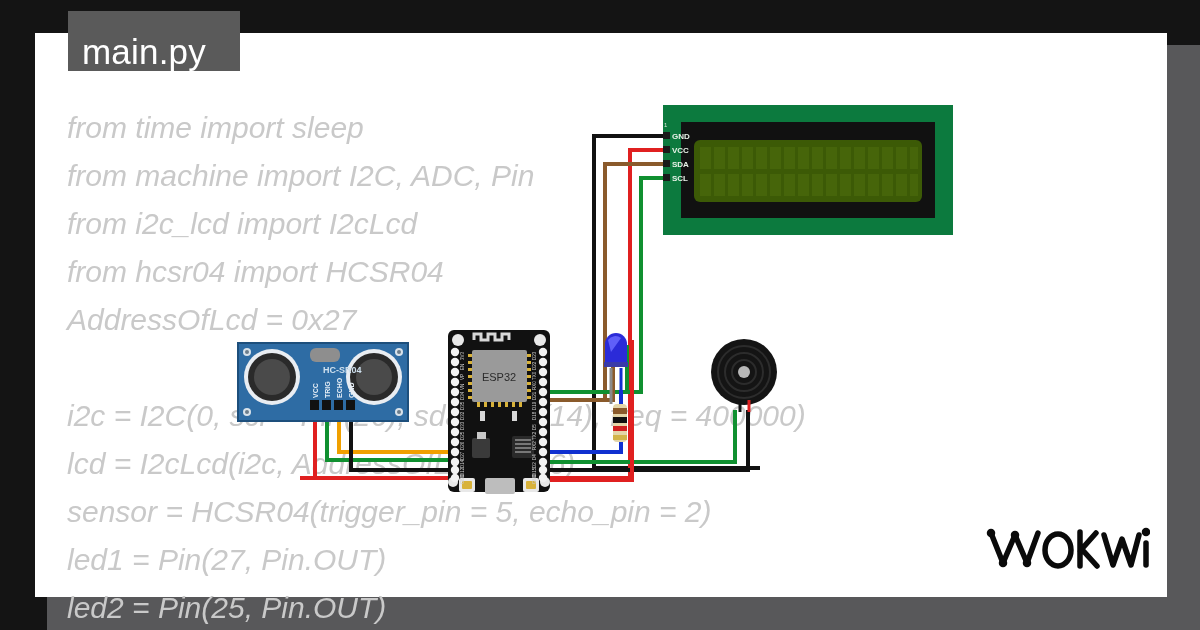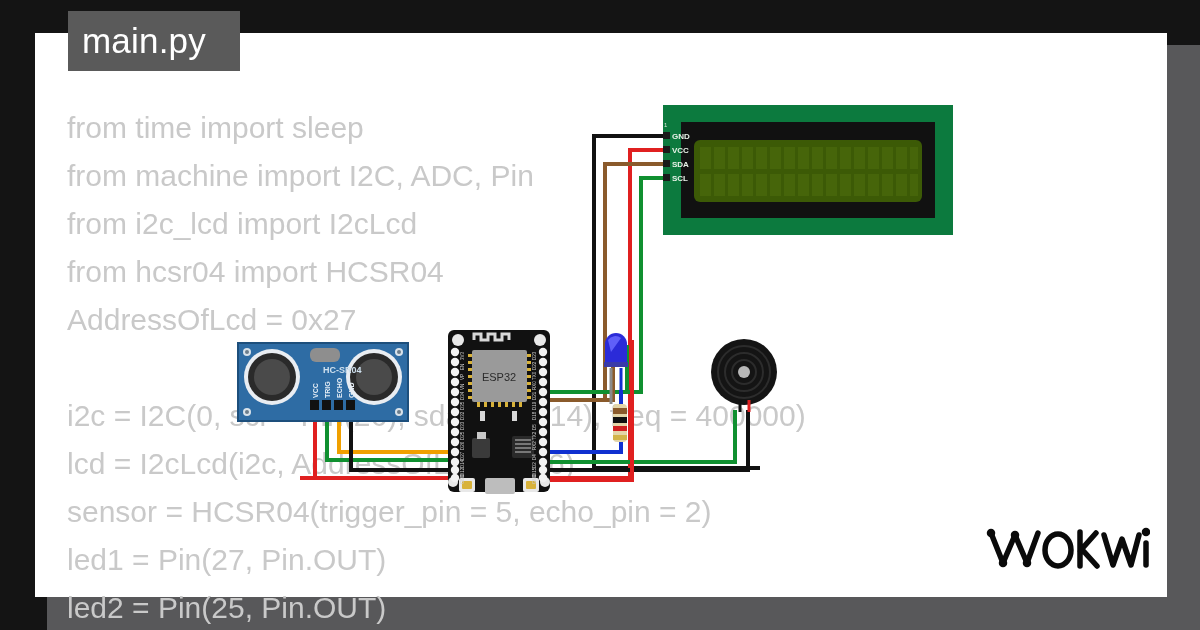--- a/index.html
+++ b/index.html
@@ -23,36 +23,36 @@
   }
   .panel{
     position:absolute;left:35px;top:33px;width:1132px;height:564px;
     background:#ffffff;
   }
 
   
   .tab-badge{
     position:absolute;left:68px;top:11px;width:172px;height:60px;
     background:#5a5a5a;
-    display:flex;align-items:center;
+    display:flex;align-items:flex-end;
     box-sizing:border-box;padding-left:14px;
   }
   .tab-badge span{
     color:#ffffff;font-size:35px;line-height:38px;letter-spacing:.2px;
   }
 
   
   .code{
     position:absolute;left:67px;top:104px;width:1000px;
     color:#c9c9c9;
     font-size:30px;line-height:48px;
     white-space:pre;
     user-select:none;
   }
-  .code .ln{display:block;height:48px;}
+  .code .ln{display:block;height:48px;font-style:italic;}
   .code .blank{height:48px;}
 
   
   .circuit{position:absolute;left:0;top:0;width:1200px;height:630px;pointer-events:none;}
 
   
   .wokwi-logo{
     position:absolute;left:985px;top:515px;width:165px;height:60px;
   }
 </style>

